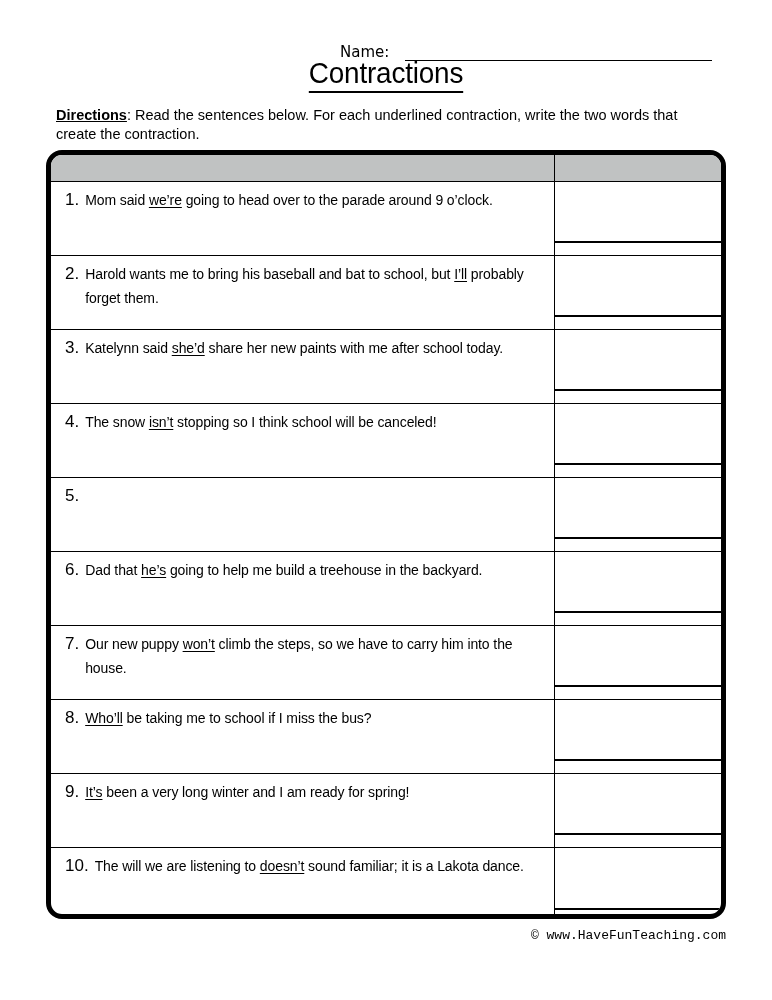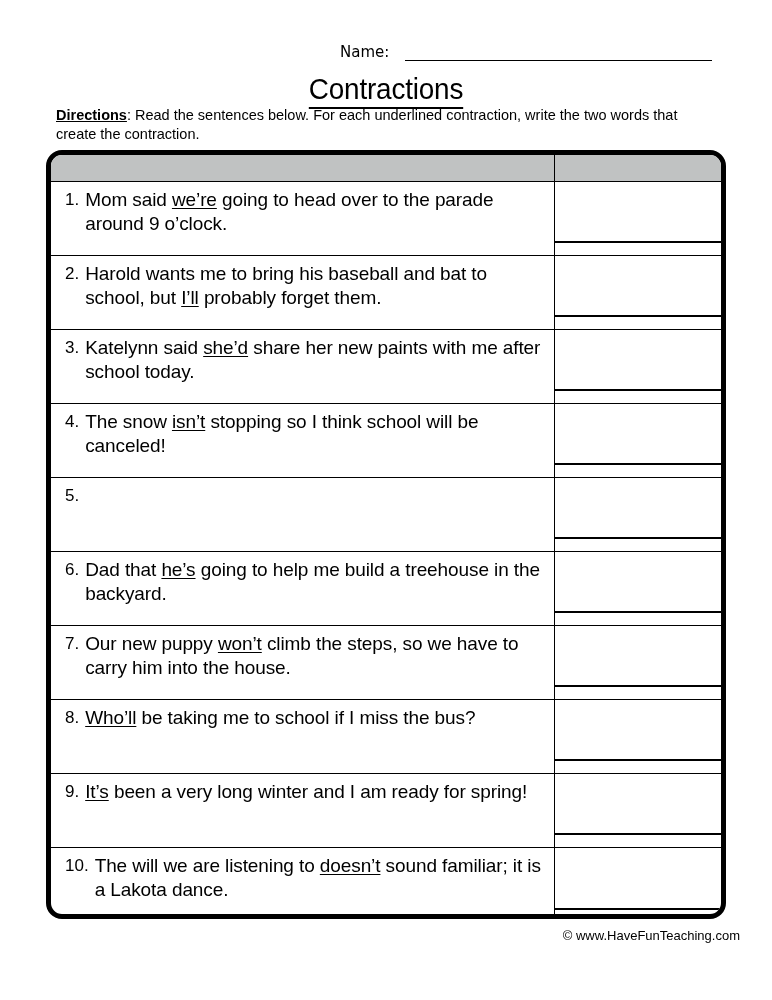--- a/index.html
+++ b/index.html
@@ -42,21 +42,21 @@
   }
   .name-blank {
     flex: 1 1 auto;
     border-bottom: 1.6px solid #000;
     height: 15px;
   }
 
   
   .title {
     position: absolute;
-    top: 72px;
+    top: 56px;
     left: 0;
     width: 772px;
     text-align: center;
   }
   .title span {
     font-size: 30px;
     line-height: 34px;
     letter-spacing: -0.2px;
     border-bottom: 2.2px solid #000;
     padding-bottom: 1px;
@@ -157,21 +157,21 @@
   }
   .q-num {
     flex: 0 0 auto;
     font-size: 17px;
     line-height: 24px;
     padding-right: 6px;
     white-space: nowrap;
   }
   .q-text {
     flex: 1 1 auto;
-    font-size: 19px;
+    font-size: 14px;
     line-height: 24px;
     letter-spacing: -0.1px;
   }
   .q-text u {
     text-decoration: underline;
     text-underline-offset: 1.5px;
   }
 
   
   .a-group {
@@ -190,26 +190,26 @@
     box-sizing: border-box;
   }
   .a-group:last-child .a-strip {
     border-bottom: none;
   }
 
   
   .footer {
     position: absolute;
     top: 928px;
-    left: 14px;
+    left: 0;
     width: 726px;
     text-align: right;
     font-size: 13px;
     line-height: 16px;
-    font-family: Liberation Sans, sans-serif;
+    font-family: Liberation Mono, monospace;
   }
 </style>
 </head>
 <body>
 
 <div class="page">
 
   <div class="name-row">
     <span class="name-label">Name:</span>
     <span class="name-blank"></span>

